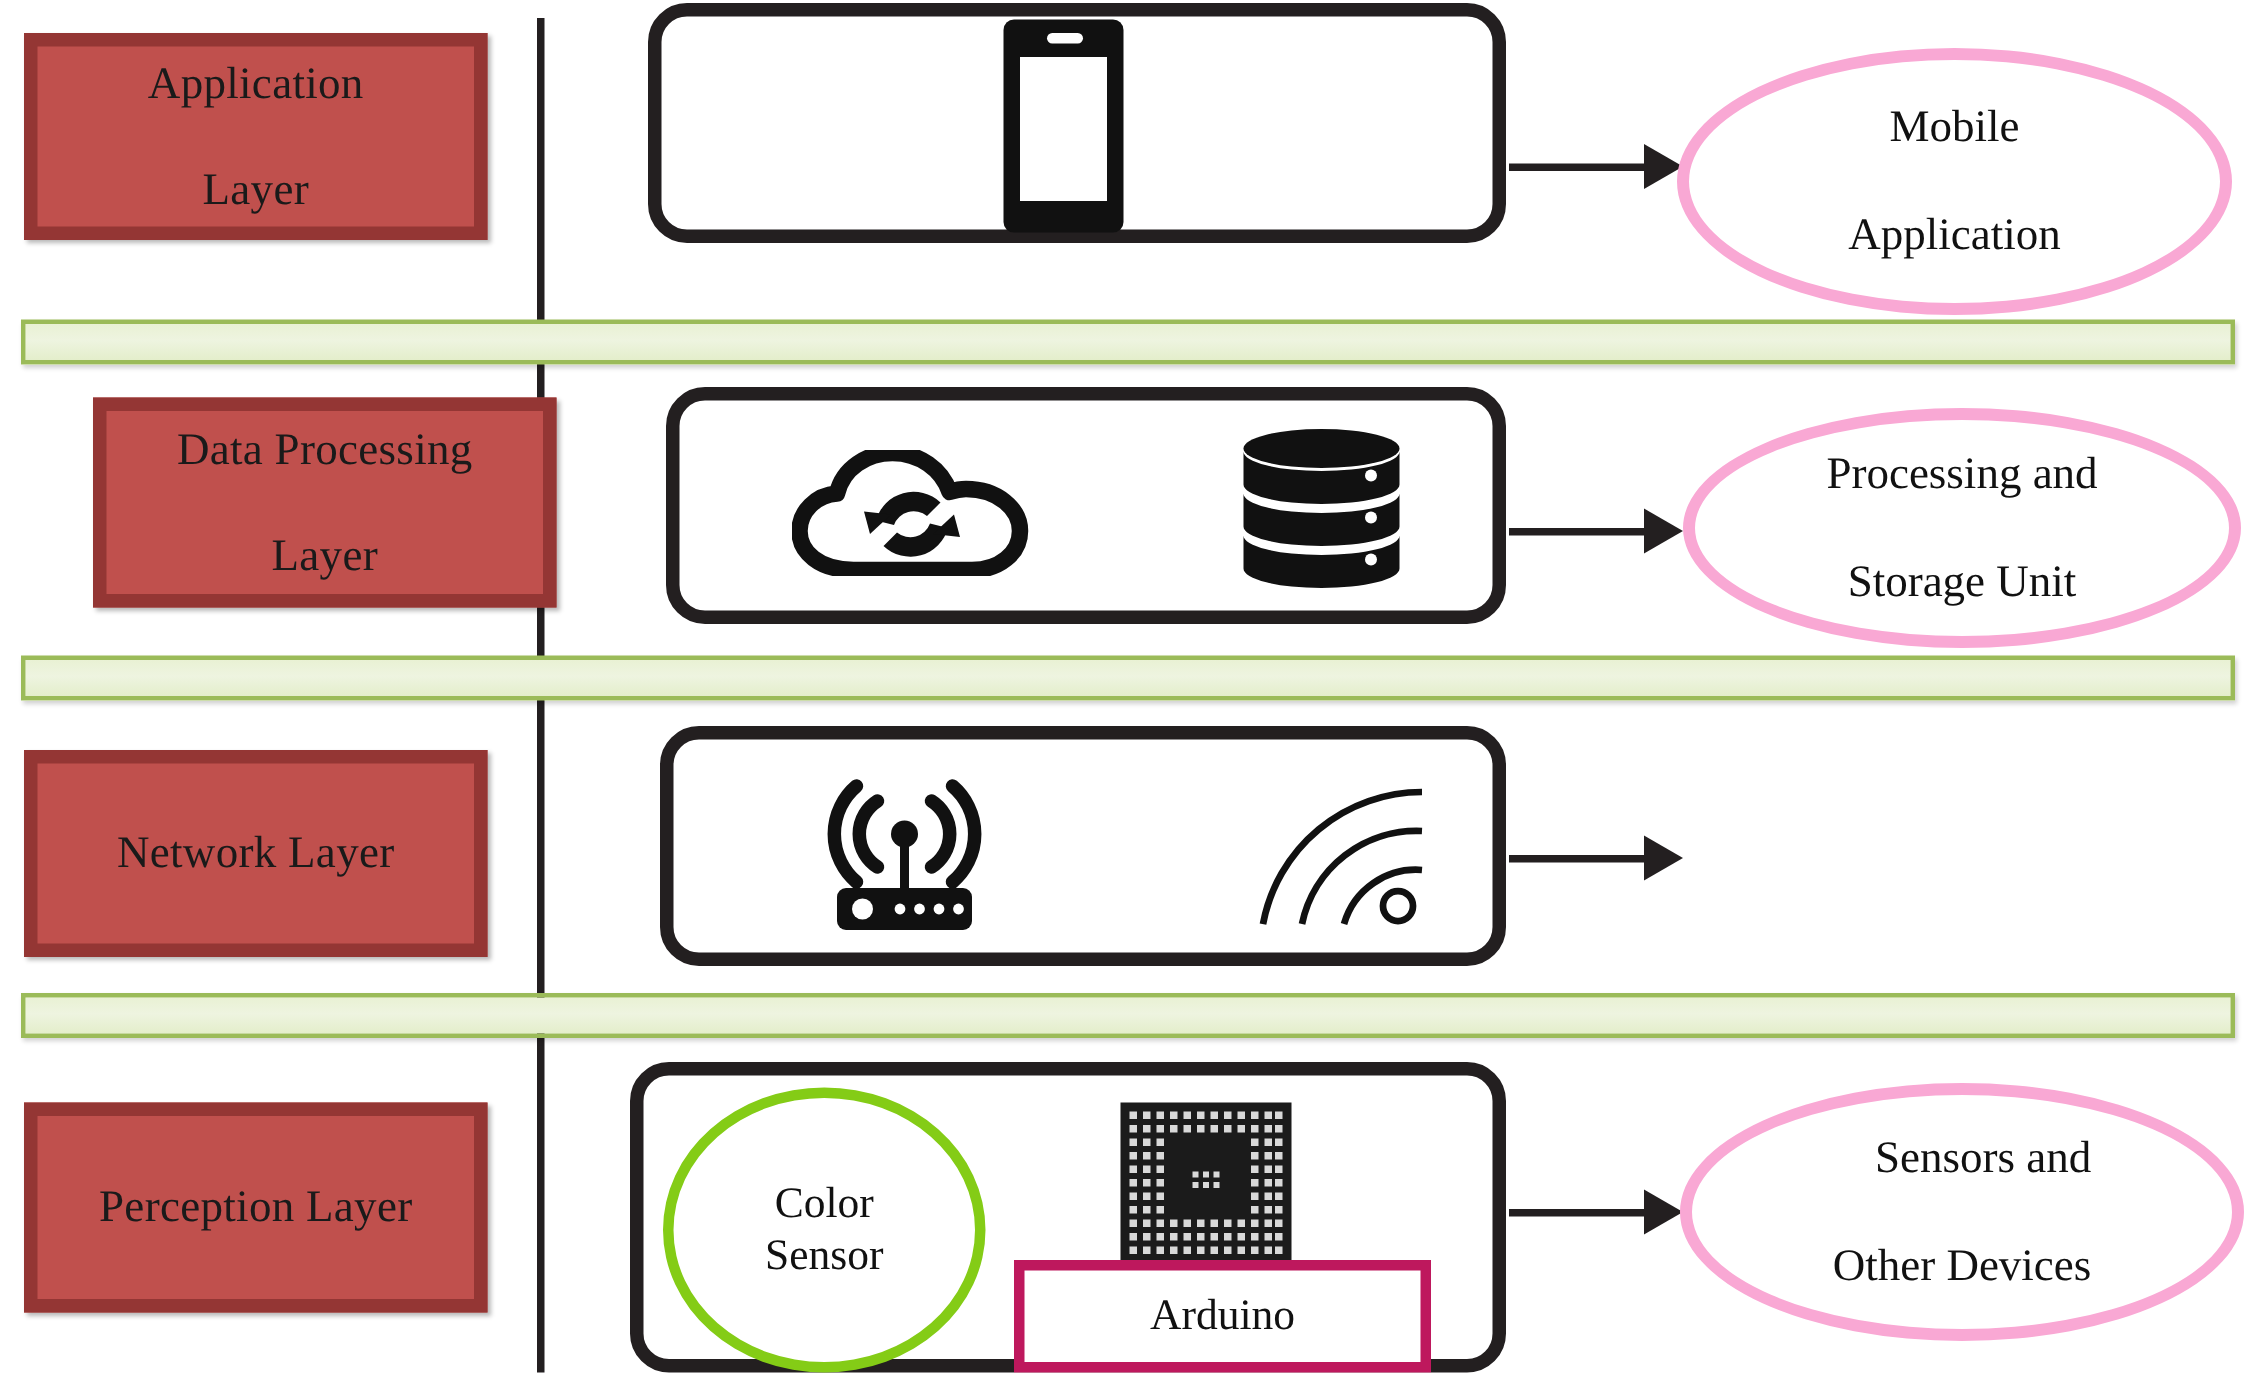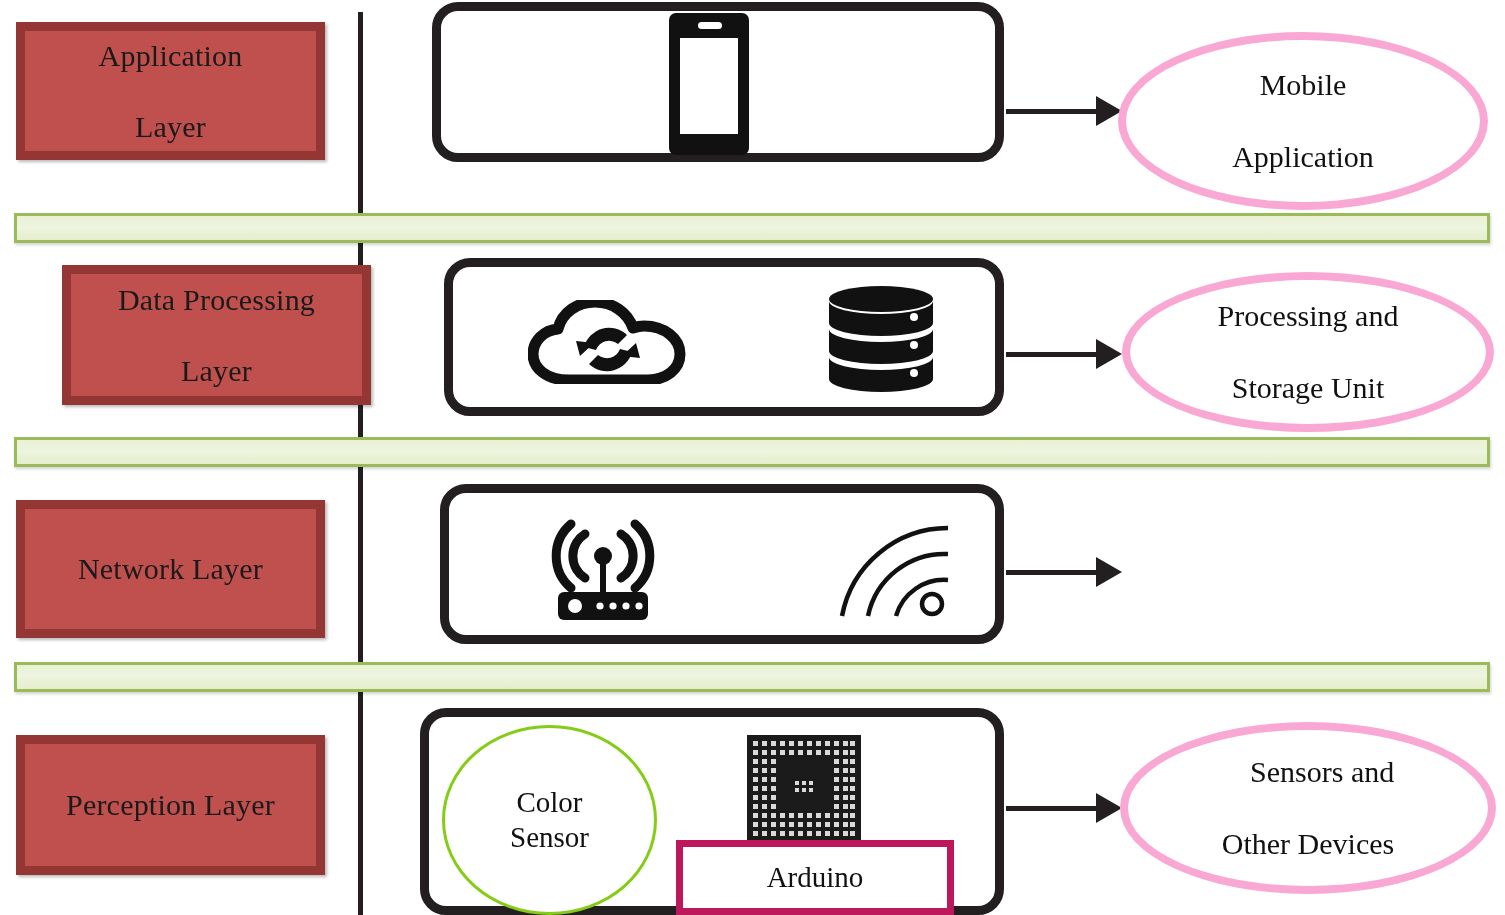--- a/index.html
+++ b/index.html
@@ -78,21 +78,21 @@
     border-top:15px solid transparent;
     border-bottom:15px solid transparent;
     border-left:26px solid #231f20;
     margin-top:-15px;
   }
 
   
   .circle-label{
     position:absolute;
     box-sizing:border-box;
-    border:3px solid #84cc16;
+    border:7px solid #84cc16;
     border-radius:50%;
     background:#fff;
     display:flex;align-items:center;justify-content:center;
     text-align:center;font-size:29px;line-height:1.2;color:#111;
   }
   .rect-label{
     position:absolute;
     box-sizing:border-box;
     border:7px solid #be185d;
     background:#fff;

